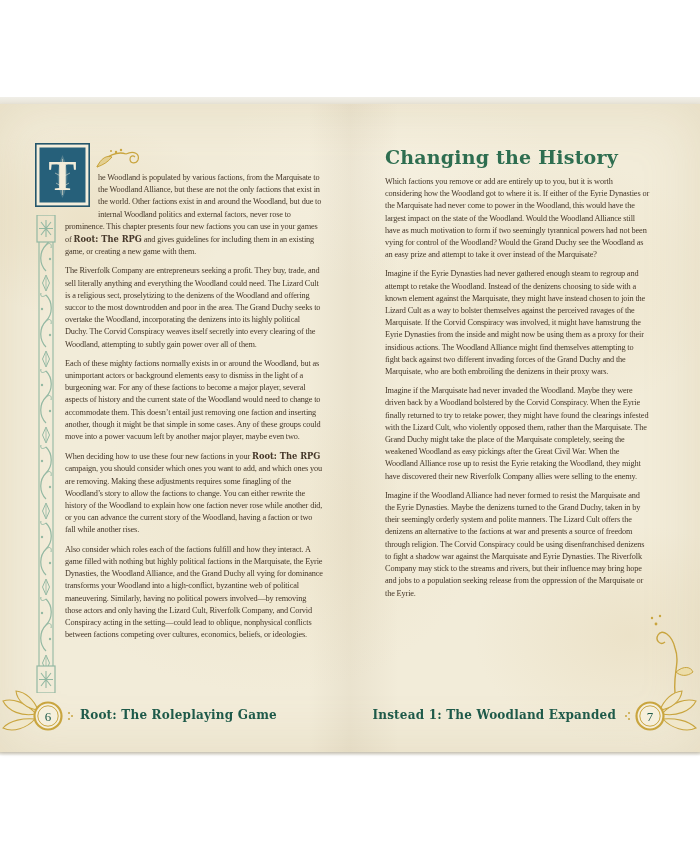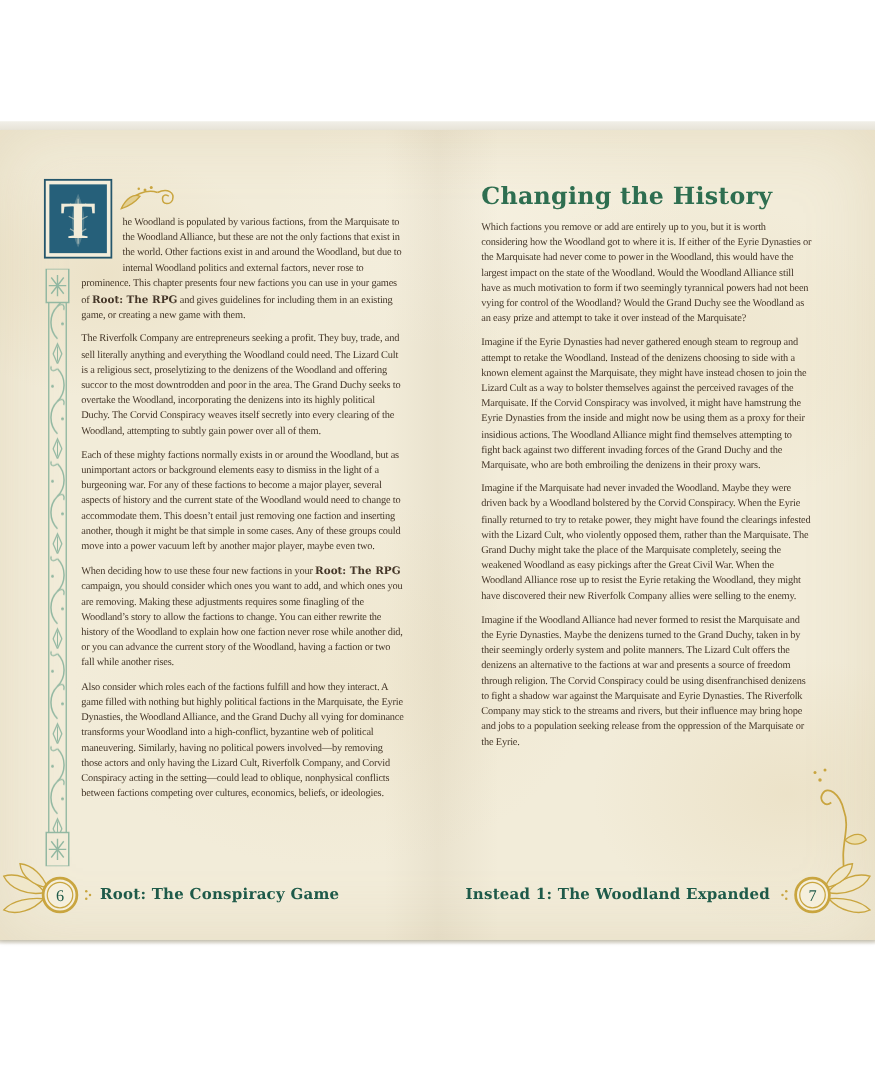--- a/index.html
+++ b/index.html
@@ -122,21 +122,21 @@
         <path d="M36 26 C26 14 12 10 3 13 C8 23 22 29 36 26 Z" fill="#f0e7ca" stroke="var(--gold)" stroke-width="1.1"></path>
         <path d="M35 31 C24 30 10 32 3 40 C13 45 27 40 35 31 Z" fill="#f0e7ca" stroke="var(--gold)" stroke-width="1.1"></path>
         <path d="M38 22 C34 12 26 4 16 3 C17 13 27 21 38 22 Z" fill="#f0e7ca" stroke="var(--gold)" stroke-width="1.1"></path>
         <circle cx="48" cy="28" r="13.5" fill="#f5efdc" stroke="var(--gold)" stroke-width="2.2"></circle>
         <circle cx="48" cy="28" r="10.2" fill="none" stroke="var(--gold)" stroke-width="1"></circle>
         <text x="48" y="32.5" text-anchor="middle" font-family="Liberation Serif, serif" font-size="13" fill="var(--footer-green)">6</text>
         <circle cx="69" cy="25" r="1" fill="var(--gold)"></circle>
         <circle cx="72" cy="28" r="1" fill="var(--gold)"></circle>
         <circle cx="69" cy="31" r="1" fill="var(--gold)"></circle>
       </svg>
-      <span class="footer-label footer-left-label">Root: The Conspiracy Game</span>
+      <span class="footer-label footer-left-label">Root: The Roleplaying Game</span>
     </div>
 
     <div>
       <h2 class="heading">Changing the History</h2>
 
       <div class="body right-body">
           <p class="para"><span>Which factions you remove or add are entirely up to you, but it is worth considering how the Woodland got to where it is. If either of the Eyrie Dynasties or the Marquisate had never come to power in the Woodland, this would have the largest impact on the state of the Woodland. Would the Woodland Alliance still have as much motivation to form if two seemingly tyrannical powers had not been vying for control of the Woodland? Would the Grand Duchy see the Woodland as an easy prize and attempt to take it over instead of the Marquisate?</span></p>
           <p class="para"><span>Imagine if the Eyrie Dynasties had never gathered enough steam to regroup and attempt to retake the Woodland. Instead of the denizens choosing to side with a known element against the Marquisate, they might have instead chosen to join the Lizard Cult as a way to bolster themselves against the perceived ravages of the Marquisate. If the Corvid Conspiracy was involved, it might have hamstrung the Eyrie Dynasties from the inside and might now be using them as a proxy for their insidious actions. The Woodland Alliance might find themselves attempting to fight back against two different invading forces of the Grand Duchy and the Marquisate, who are both embroiling the denizens in their proxy wars.</span></p>
           <p class="para"><span>Imagine if the Marquisate had never invaded the Woodland. Maybe they were driven back by a Woodland bolstered by the Corvid Conspiracy. When the Eyrie finally returned to try to retake power, they might have found the clearings infested with the Lizard Cult, who violently opposed them, rather than the Marquisate. The Grand Duchy might take the place of the Marquisate completely, seeing the weakened Woodland as easy pickings after the Great Civil War. When the Woodland Alliance rose up to resist the Eyrie retaking the Woodland, they might have discovered their new Riverfolk Company allies were selling to the enemy.</span></p>
           <p class="para"><span>Imagine if the Woodland Alliance had never formed to resist the Marquisate and the Eyrie Dynasties. Maybe the denizens turned to the Grand Duchy, taken in by their seemingly orderly system and polite manners. The Lizard Cult offers the denizens an alternative to the factions at war and presents a source of freedom through religion. The Corvid Conspiracy could be using disenfranchised denizens to fight a shadow war against the Marquisate and Eyrie Dynasties. The Riverfolk Company may stick to the streams and rivers, but their influence may bring hope and jobs to a population seeking release from the oppression of the Marquisate or the Eyrie.</span></p>

